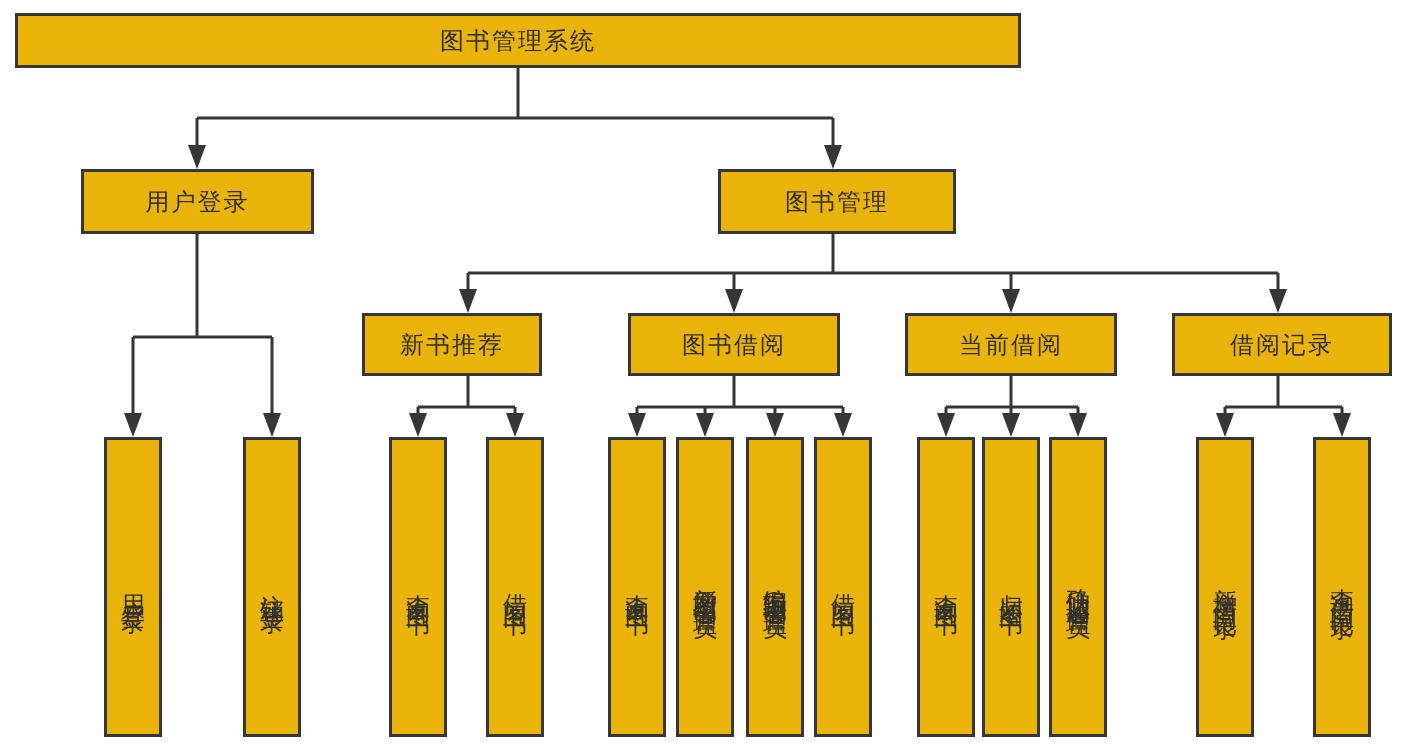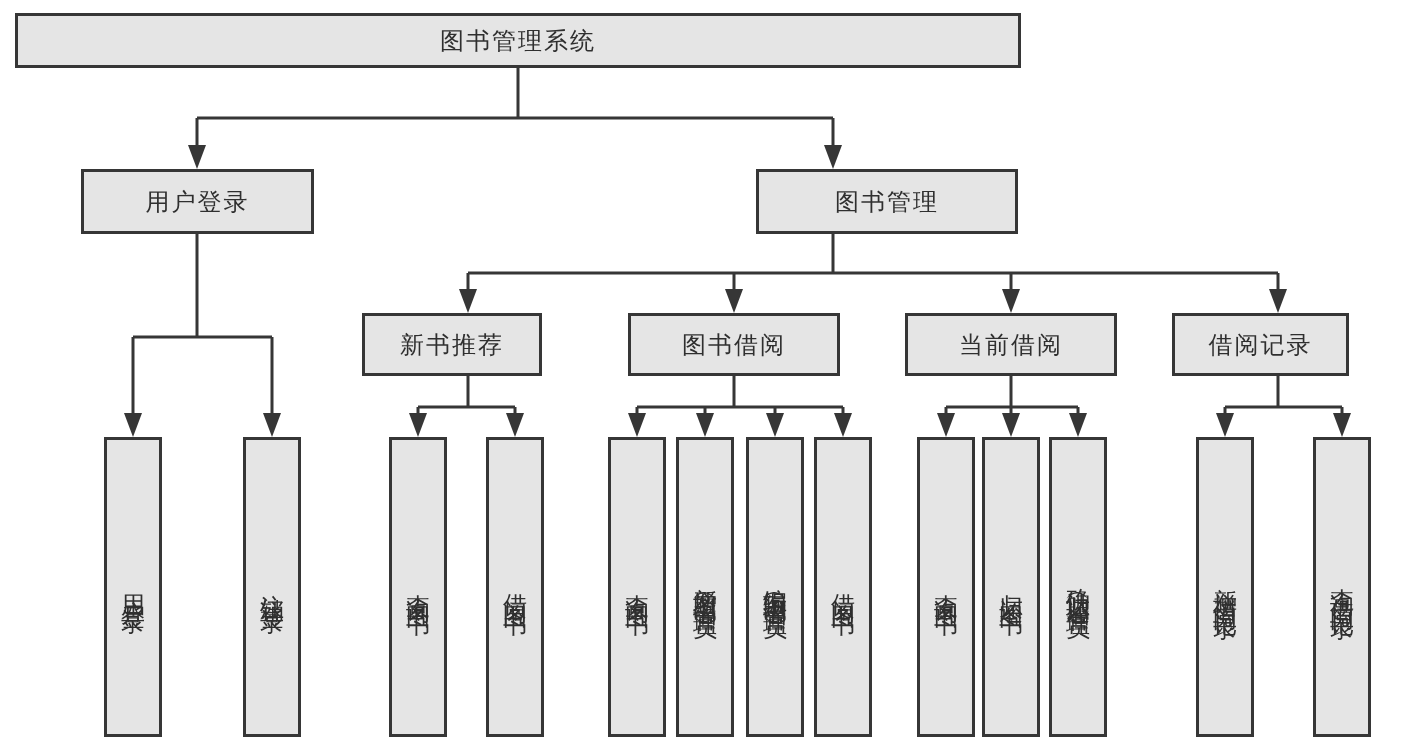--- a/index.html
+++ b/index.html
@@ -20,21 +20,21 @@
     left: 0;
     top: 0;
     width: 1405px;
     height: 747px;
     pointer-events: none;
   }
   .box {
     position: absolute;
     box-sizing: border-box;
     border: 3px solid #363636;
-    background: #e5e5e5;
+    background: #eab308;
     display: flex;
     align-items: center;
     justify-content: center;
     color: #2f2f2f;
   }
   .hbox {
     font-size: 24px;
     letter-spacing: 2px;
     text-align: center;
   }
@@ -88,34 +88,34 @@
       <polygon points="1333,413 1351,413 1342,437" fill="#363636"></polygon>
     </svg>
 
   <div class="box hbox" style="left:15px; top:13px; width:1006px; height:55px;">
     <span>图书管理系统</span>
   </div>
 
   <div class="box hbox" style="left:81px; top:169px; width:233px; height:65px;">
     <span>用户登录</span>
   </div>
-  <div class="box hbox" style="left:756px; top:169px; width:262px; height:65px;text-align:center;">
+  <div class="box hbox" style="left:718px; top:169px; width:238px; height:65px;text-align:center;">
     <span>图书管理</span>
   </div>
 
   <div class="box hbox" style="left:362px; top:313px; width:180px; height:63px;">
     <span>新书推荐</span>
   </div>
   <div class="box hbox" style="left:905px; top:313px; width:212px; height:63px;">
     <span>当前借阅</span>
   </div>
   <div class="box hbox" style="left:628px; top:313px; width:212px; height:63px;">
     <span>图书借阅</span>
   </div>
-  <div class="box hbox" style="left:1172px; top:313px; width:177px; height:63px;">
+  <div class="box hbox" style="left:1172px; top:313px; width:220px; height:63px;">
     <span>借阅记录</span>
   </div>
 
   <div class="box vbox" style="left:104px; top:437px; width:58px; height:300px;">
     <span class="vtext">用户登录</span>
   </div>
   <div class="box vbox" style="left:243px; top:437px; width:58px; height:300px;">
     <span class="vtext">注销登录</span>
   </div>
 

